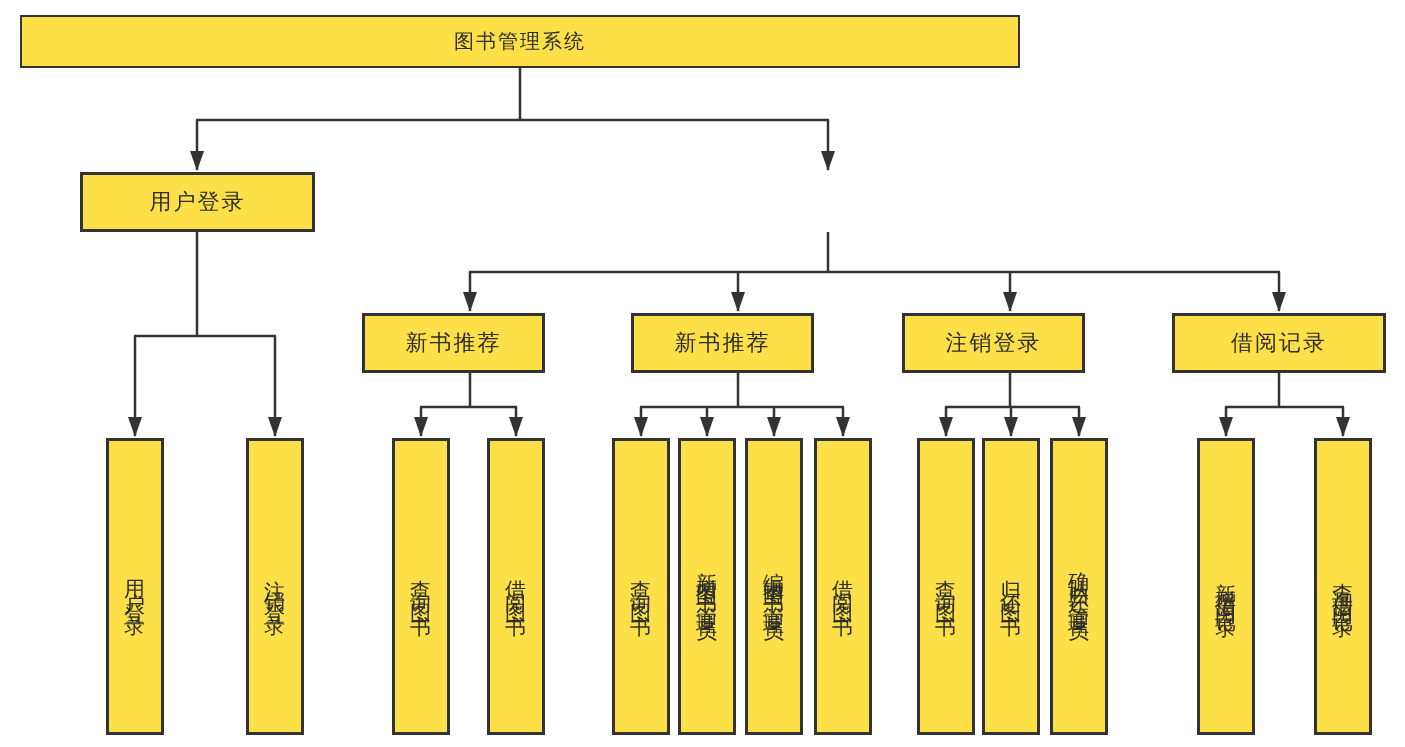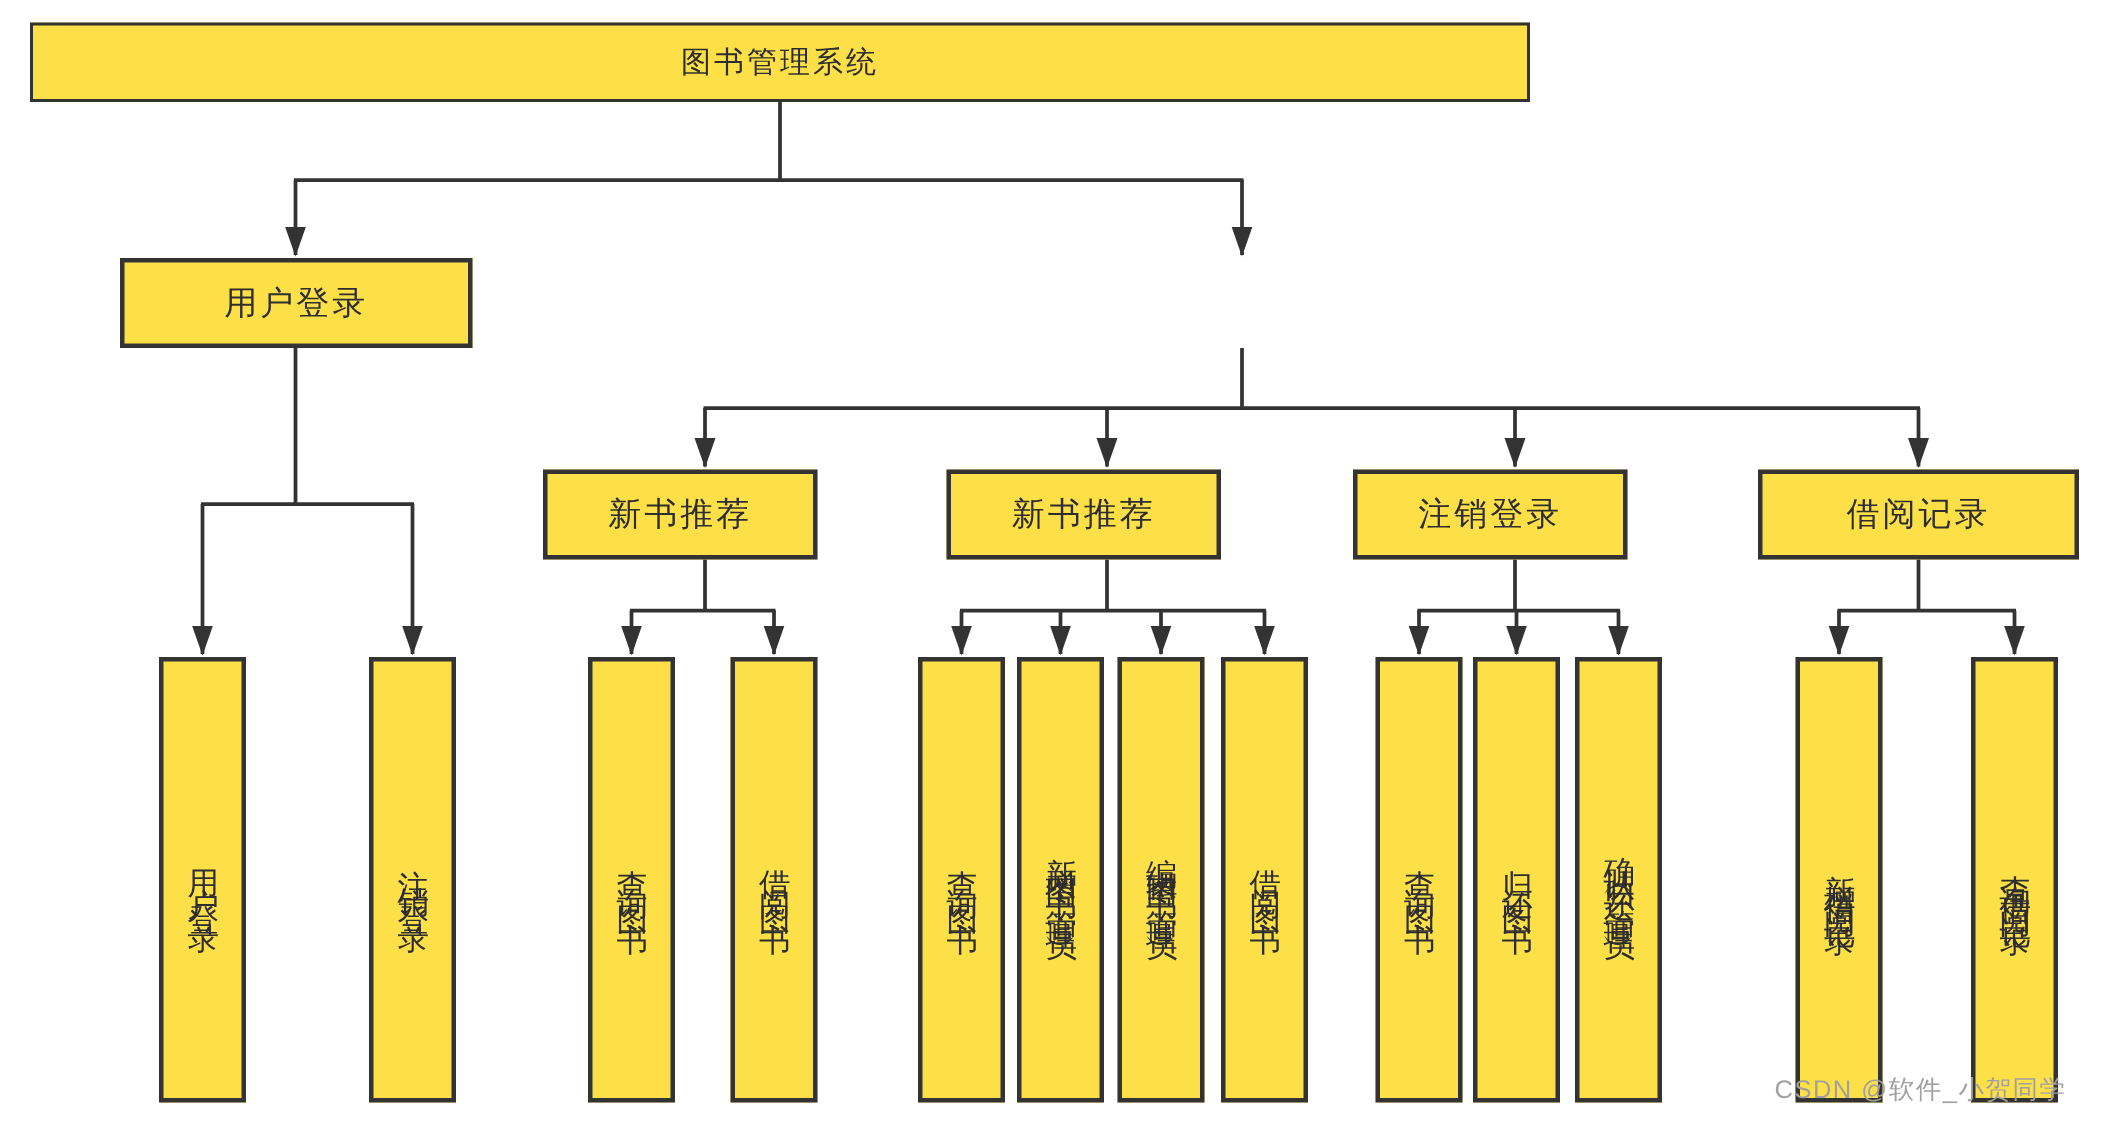--- a/index.html
+++ b/index.html
@@ -141,15 +141,14 @@
     <span class="vtext tight">确认归还（管理员）</span>
   </div>
 
   <div class="box vbox" style="left:1197px">
     <span class="vtext tight">新增借阅记录</span>
   </div>
   <div class="box vbox" style="left:1314px">
     <span class="vtext tight">查询借阅记录</span>
   </div>
 
-  <div class="watermark">CSDN @软件_小贺同学</div>
 
 </div>
 
 </body></html>

